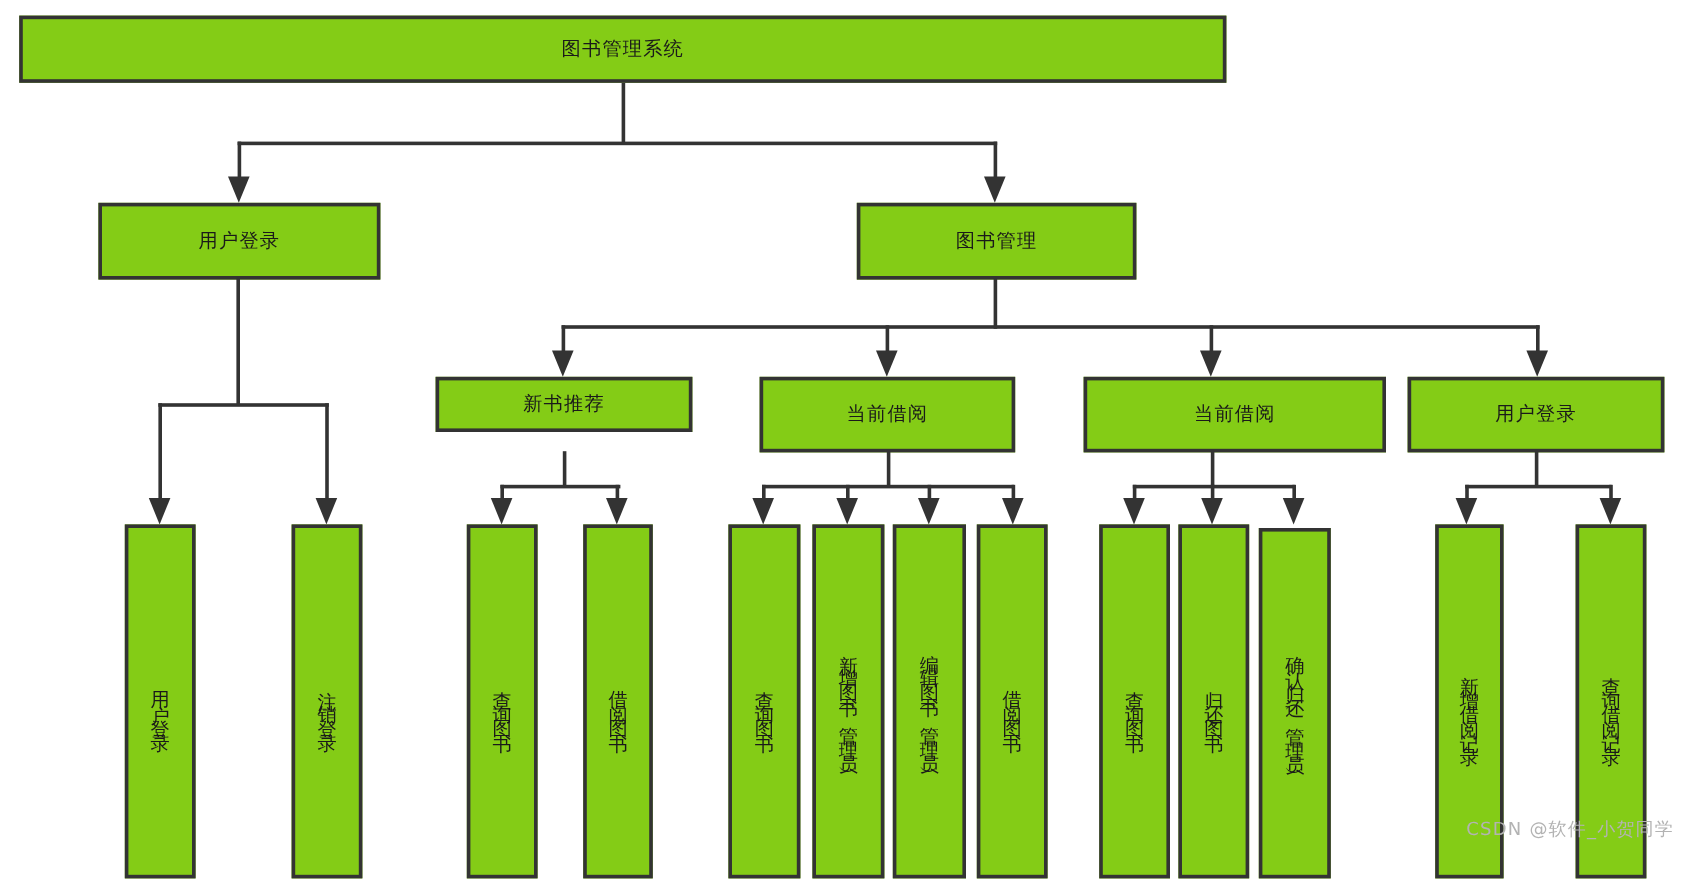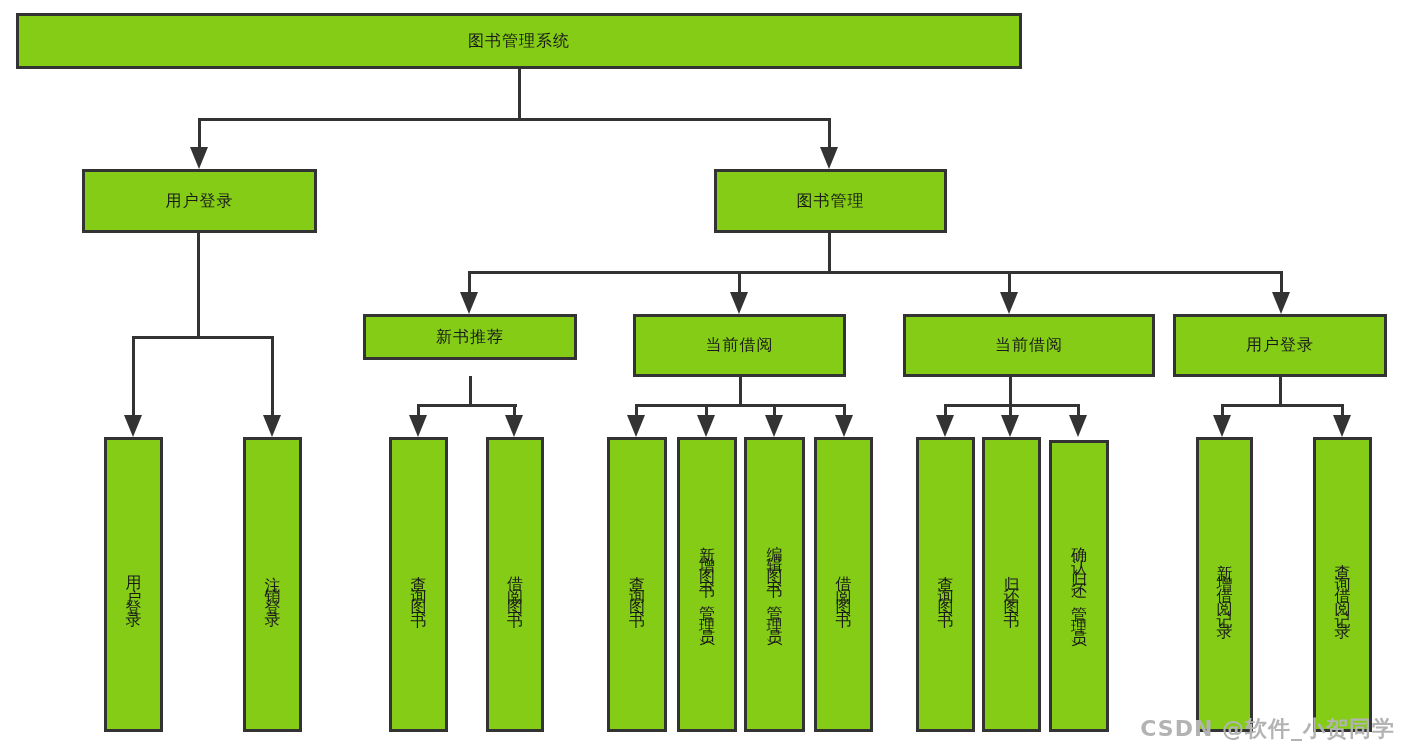--- a/index.html
+++ b/index.html
@@ -48,26 +48,25 @@
     position: absolute;
     width: 0;
     height: 0;
     border-left: 9px solid transparent;
     border-right: 9px solid transparent;
     border-top: 22px solid var(--line);
   }
   .watermark {
     position: absolute;
     right: 10px;
-    top: 714px;
-    font-size: 22px;
+    top: 682px;
+    font-size: 15px;
     color: var(--watermark);
     letter-spacing: 1px;
     white-space: nowrap;
-    font-weight: bold;
   }
 </style>
 </head>
 <body>
 
 <div id="canvas">
 
   <div class="box" style="left:16px;top:13px;width:1006px;height:56px">图书管理系统</div>
 
   <div class="vline" style="left:518px;top:69px;height:50px"></div>

